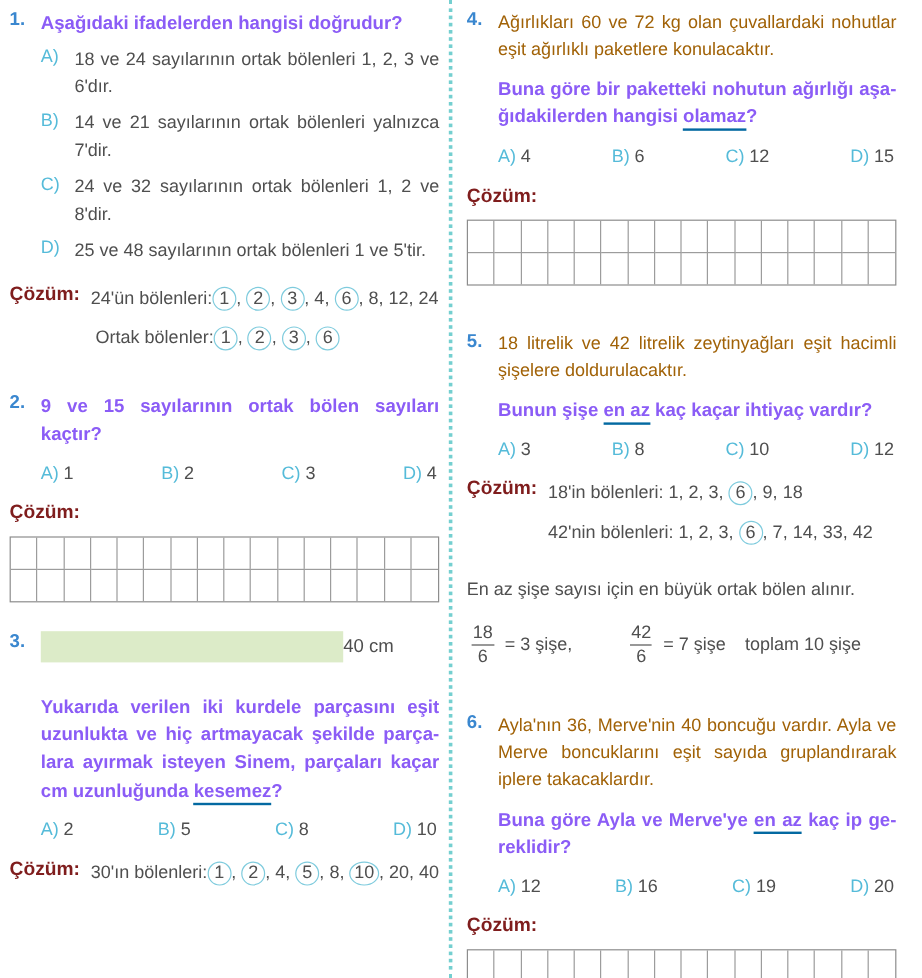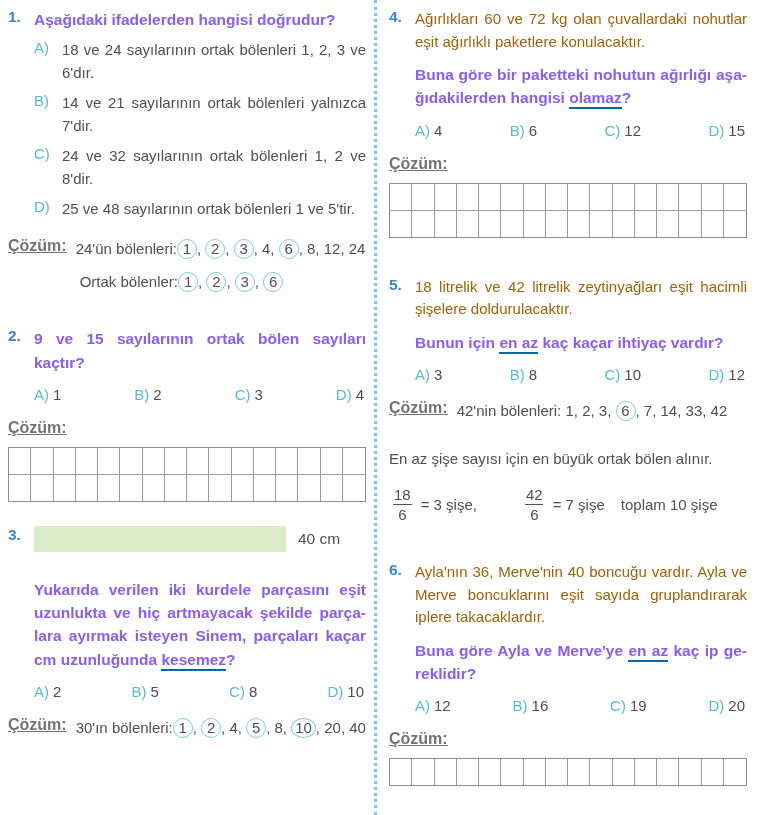--- a/index.html
+++ b/index.html
@@ -25,37 +25,37 @@
   .opt-letter{color:#55bbd9;font-size:15px;flex:0 0 20px;}
   .opt-text{margin:0;line-height:1.5;text-align:justify;flex:1;}
 
   
   .optrow{display:flex;justify-content:space-between;margin:12px 2px 0 26px;}
   .opt-item{white-space:nowrap;}
   .opt-item .opt-letter{margin-right:4px;}
 
   
   .sol{display:flex;gap:9px;margin-top:16px;}
-  .sol-label{color:#737373;font-weight:bold;font-size:16px;flex:0 0 auto;text-decoration:underline;}
+  .sol-label{color:#7f1d1d;font-weight:bold;font-size:16px;flex:0 0 auto;}
   .sol-lines{flex:1;}
   .tokline{margin-bottom:10px;line-height:1.55;}
   .tokline.ind-mid{margin-left:4px;}
   .tok.circ{
     display:inline-block;border:1.6px solid #7ecbdd;border-radius:50%;
     min-width:12px;padding:0 3px;text-align:center;line-height:17px;height:18px;
   }
 
   
   .grid{display:grid;grid-template-columns:repeat(16,1fr);border:1px solid #8d8d8d;margin-top:10px;background:#fff;}
   .grid .cell{border-right:1px solid #9c9c9c;border-top:1px solid #9c9c9c;height:26px;}
   .grid .cell:nth-child(-n+16){border-top:none;}
   .grid .cell:nth-child(16n){border-right:none;}
 
   
-  .ribbon-row{display:flex;align-items:center;gap:12px;margin-bottom:16px;}
+  .ribbon-row{display:flex;align-items:center;gap:0;margin-bottom:16px;}
   .ribbon{height:26px;}
   .ribbon.green{width:252px;background:#dcebc8;}
   .ribbon.blue{width:168px;height:24px;background:#c9e8f8;}
   .ribbon-label{font-size:15.5px;color:#4f4f4f;}
 
   
   .note-line{margin-top:16px;line-height:1.5;}
   .frac-row{display:flex;align-items:center;margin-top:8px;}
   .frac{display:inline-flex;flex-direction:column;align-items:center;line-height:1.15;margin-right:5px;}
   .frac .den{border-top:1.5px solid #555;padding:1px 5px 0;}
@@ -242,30 +242,31 @@
     </div>
 
     <div class="spacer-lg"></div>
     <div class="spacer-md"></div>
 
     <div>
       <div class="qhead">
         <span class="qnum">5.</span>
         <p class="intro">18 litrelik ve 42 litrelik zeytinyağları eşit hacimli şişelere doldurulacaktır.</p>
       </div>
-      <p class="stem stem-ind"><span>Bunun için </span><span class="uline">en az</span><span> kaç kaçar ihtiyaç vardır?</span></p>
+      <p class="stem stem-ind"><span>Bunun şişe </span><span class="uline">en az</span><span> kaç kaçar ihtiyaç vardır?</span></p>
       <div class="optrow">
         <span class="opt-item"><span class="opt-letter">A)</span><span>3</span></span>
         <span class="opt-item"><span class="opt-letter">B)</span><span>8</span></span>
         <span class="opt-item"><span class="opt-letter">C)</span><span>10</span></span>
         <span class="opt-item"><span class="opt-letter">D)</span><span>12</span></span>
       </div>
       <div class="sol">
         <span class="sol-label">Çözüm:</span>
         <div class="sol-lines">
+          <div class="tokline"><span>18'in bölenleri: </span><span class="tok">1</span>, <span class="tok">2</span>, <span class="tok">3</span>, <span class="tok circ">6</span>, <span class="tok">9</span>, <span class="tok">18</span></div>
           <div class="tokline"><span>42'nin bölenleri: </span><span class="tok">1</span>, <span class="tok">2</span>, <span class="tok">3</span>, <span class="tok circ">6</span>, <span class="tok">7</span>, <span class="tok">14</span>, <span class="tok">33</span>, <span class="tok">42</span></div>
         </div>
       </div>
       <p class="note-line">En az şişe sayısı için en büyük ortak bölen alınır.</p>
       <div class="frac-row">
         <span class="frac">
           <span class="num">18</span>
           <span class="den">6</span>
         </span>
         <span class="frac-rhs">= 3 şişe,</span>

